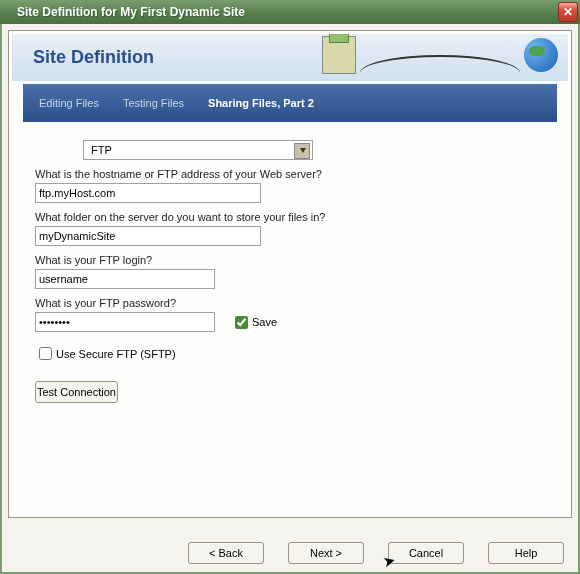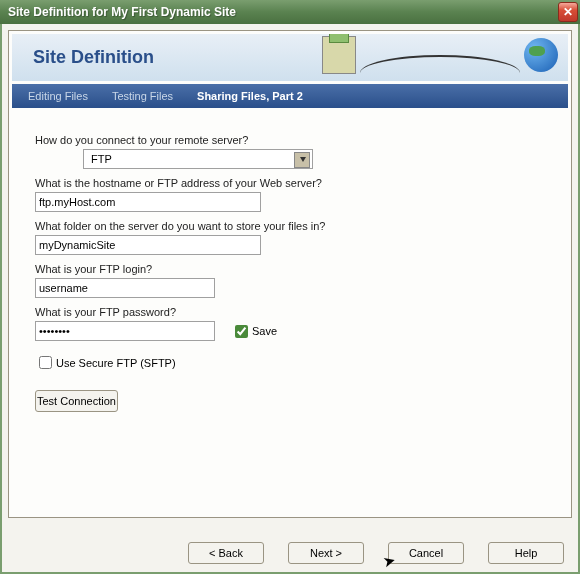--- a/index.html
+++ b/index.html
@@ -10,21 +10,21 @@
     background: #ece9d8;
     width: 580px;
     height: 574px;
     overflow: hidden;
   }
   .titlebar {
     height: 24px;
     background: linear-gradient(to bottom, #7a9e6f 0%, #5a8250 50%, #4a7040 100%);
     display: flex;
     align-items: center;
-    padding: 0 2px 0 8px;
+    padding: 0 2px 0 17px;
     color: #fff;
     font-weight: bold;
     font-size: 12px;
   }
   .titlebar .title-text { flex: 1; text-shadow: 1px 1px 1px rgba(0,0,0,.3) }
   .close-btn {
     width: 20px; height: 20px;
     background: linear-gradient(to bottom, #f5a89b, #d84e36 40%, #c0392b);
     border: 1px solid #8a2b1c;
     border-radius: 3px;
@@ -118,27 +118,27 @@
     position: relative;
   }
   .globe::after{
     content:""; position:absolute;
     width:16px;height:10px;
     background:#4fa04f; border-radius:40%;
     top:8px; left:5px;
   }
   .step-bar {
     background: linear-gradient(to bottom, #4a6fa8, #2a4f8a);
-    height: 24px;
+    height: 38px;
     display: flex;
     align-items: center;
     color: #c9d7e8;
     font-size: 11px;
     padding: 0 4px;
-    margin: 0 3px;
+    margin: 0 14px;
   }
   .step-bar .step {
     padding: 0 12px;
     cursor: pointer;
   }
   .step-bar .step.active { color: #fff; font-weight: bold; }
   .form-area {
     padding: 18px 26px;
   }
   .lbl { display:block; margin: 8px 0 3px 0; color:#222; }
@@ -221,21 +221,20 @@
     </div>
 
     <div class="step-bar">
       <div class="step"><span>Editing Files</span></div>
       <div class="step"><span>Testing Files</span></div>
       <div class="step active"><span>Sharing Files, Part 2</span></div>
     </div>
 
     <div class="form-area">
 
-      <label class="lbl">How do you connect to your remote server?</label>
       <div class="select-wrap">
         <select class="inp">
           <option>FTP</option>
         </select>
       </div>
 
       <label class="lbl">What is the hostname or FTP address of your Web server?</label>
       <input class="inp w226" type="text" value="ftp.myHost.com" style="">
 
       <label class="lbl">What folder on the server do you want to store your files in?</label>

